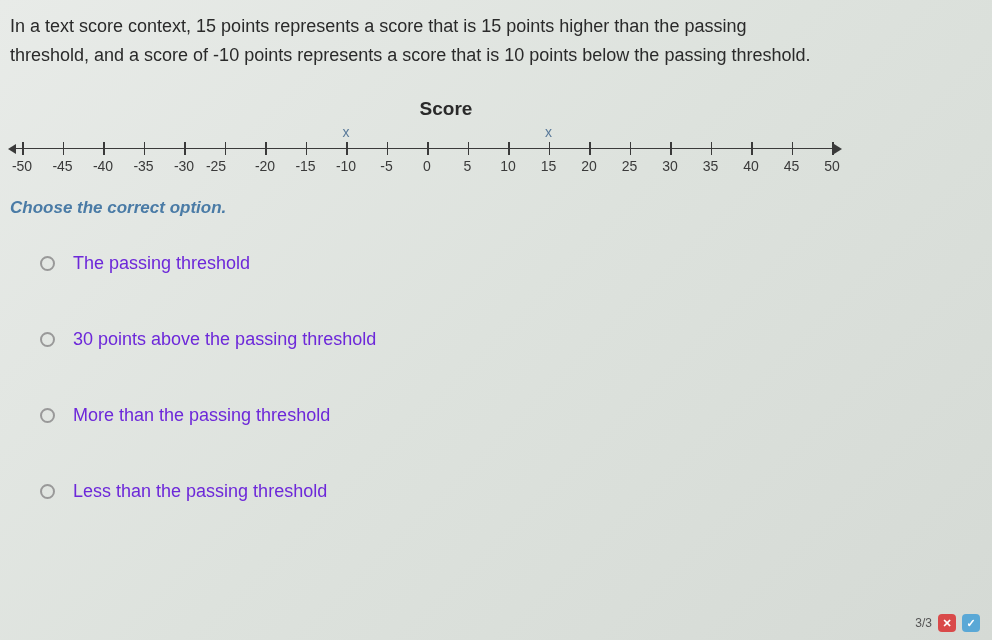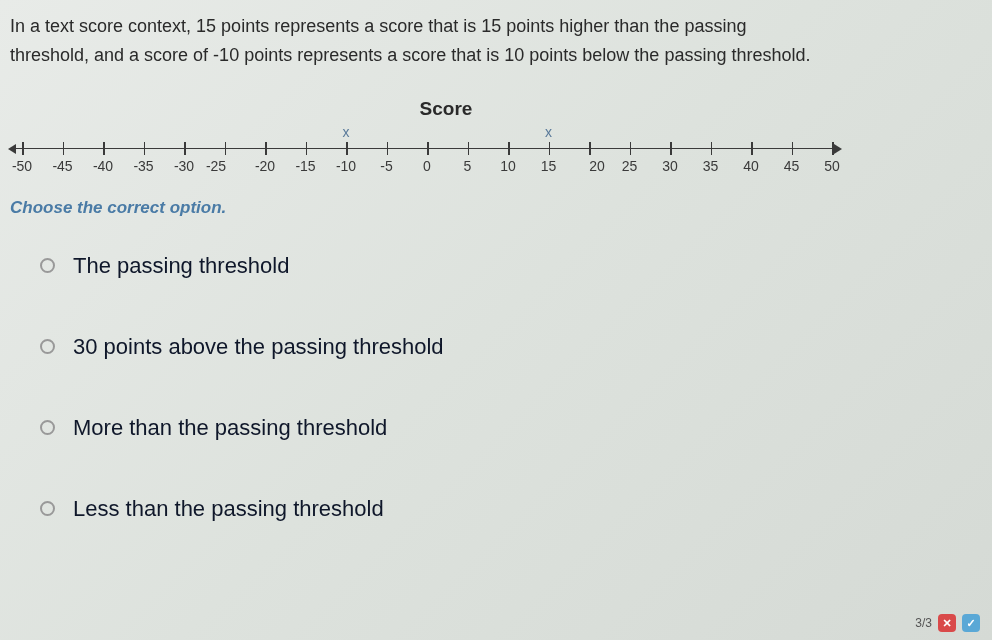--- a/index.html
+++ b/index.html
@@ -100,22 +100,22 @@
     }
     .radio {
       width: 15px;
       height: 15px;
       border: 2px solid #999;
       border-radius: 50%;
       margin-right: 18px;
       flex-shrink: 0;
     }
     .option-text {
-      font-size: 22px;
-      color: #0f172a;
+      font-size: 18px;
+      color: #6d28d9;
     }
     .footer {
       position: absolute;
       bottom: 8px;
       right: 12px;
       display: flex;
       align-items: center;
       gap: 6px;
     }
     .progress {
@@ -173,21 +173,21 @@
       <div class="tick-label" style="left: 376.5px;">-5</div>
       <div class="tick" style="left: 417px;"></div>
       <div class="tick-label" style="left: 417px;">0</div>
       <div class="tick" style="left: 457.5px;"></div>
       <div class="tick-label" style="left: 457.5px;">5</div>
       <div class="tick" style="left: 498px;"></div>
       <div class="tick-label" style="left: 498px;">10</div>
       <div class="tick" style="left: 538.5px;"></div>
       <div class="tick-label" style="left: 538.5px;">15</div>
       <div class="tick" style="left: 579px;"></div>
-      <div class="tick-label" style="left: 579px; margin-left: 8px;">20</div>
+      <div class="tick-label" style="left: 579px;">20</div>
       <div class="tick" style="left: 619.5px;"></div>
       <div class="tick-label" style="left: 619.5px;">25</div>
       <div class="tick" style="left: 660px;"></div>
       <div class="tick-label" style="left: 660px;">30</div>
       <div class="tick" style="left: 700.5px;"></div>
       <div class="tick-label" style="left: 700.5px;">35</div>
       <div class="tick" style="left: 741px;"></div>
       <div class="tick-label" style="left: 741px;">40</div>
       <div class="tick" style="left: 781.5px;"></div>
       <div class="tick-label" style="left: 781.5px;">45</div>

